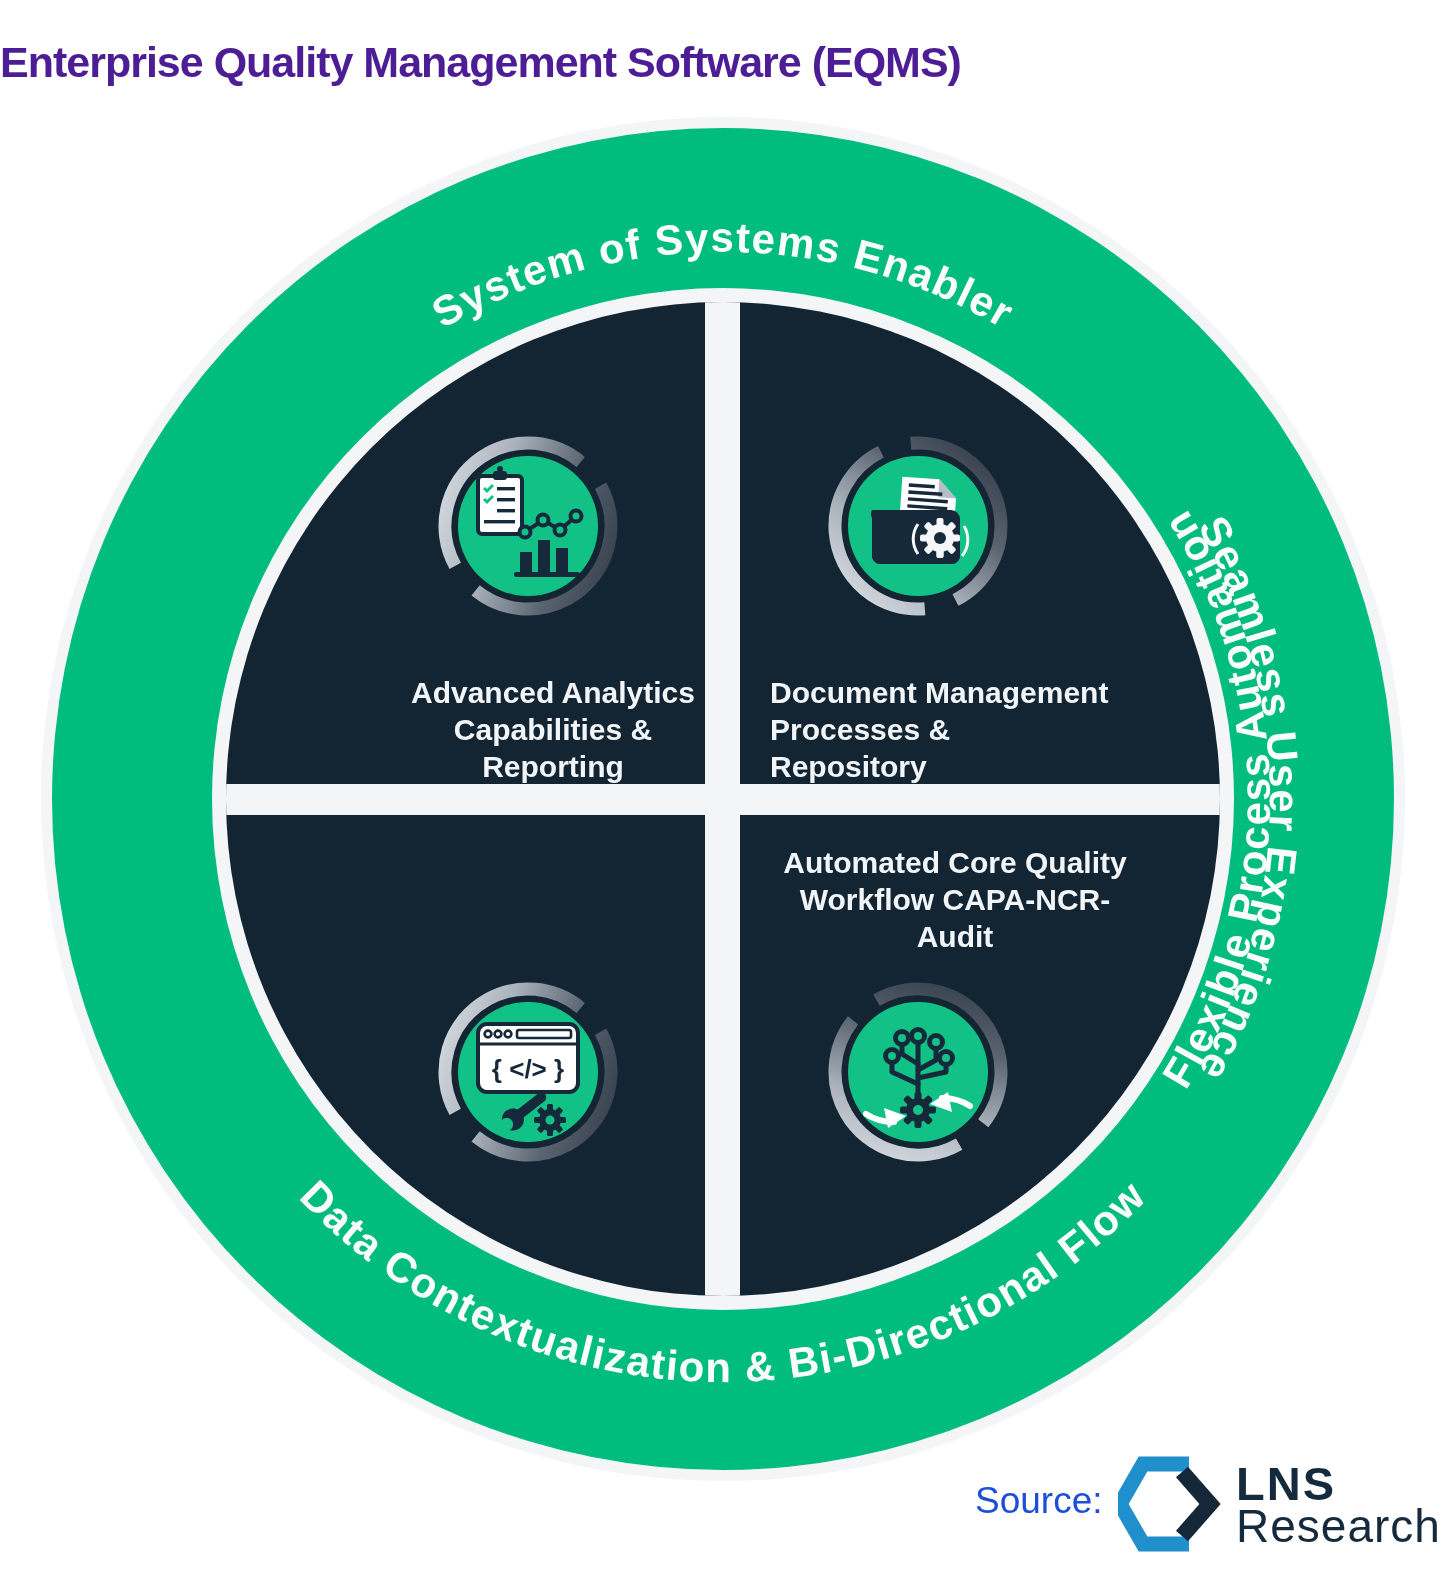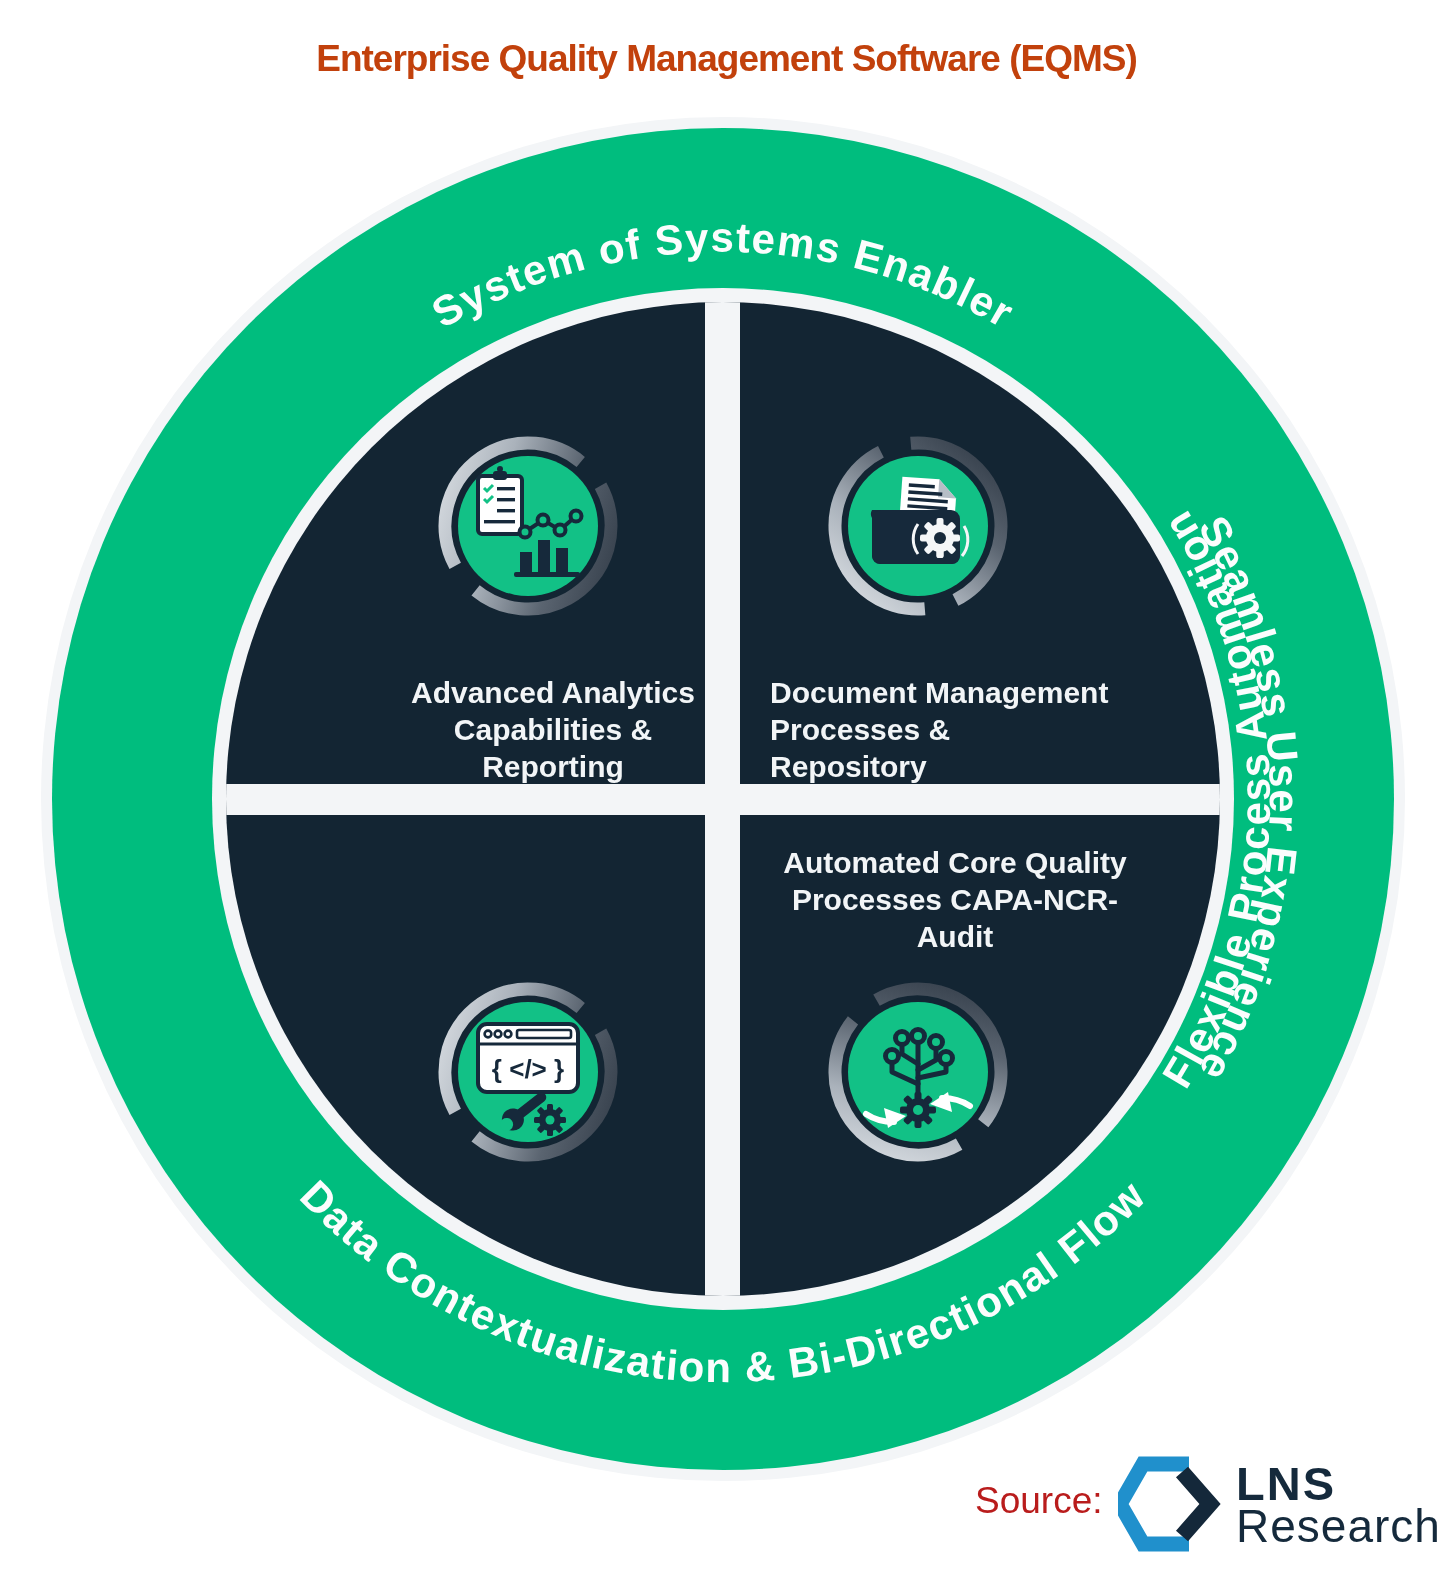--- a/index.html
+++ b/index.html
@@ -1,39 +1,39 @@
 <!DOCTYPE html>
 <html><head>
 <meta charset="utf-8">
 <style>
   html,body{margin:0;padding:0;background:#ffffff;}
   .page{
     position:relative;width:1453px;height:1580px;background:#ffffff;
     font-family:"Liberation Sans",sans-serif;overflow:hidden;
   }
   .title{
-    position:absolute;left:0;top:38px;width:100%;text-align:center;
-    font-size:37px;font-weight:800;color:#c2410c;letter-spacing:-1px;
+    position:absolute;left:0;top:38px;width:100%;text-align:left;
+    font-size:43px;font-weight:800;color:#4c1d95;letter-spacing:-1px;
   }
   .wheel{position:absolute;left:0;top:0;}
   .ring-text{
     font-family:"Liberation Sans",sans-serif;
     font-size:42px;font-weight:bold;fill:#fbfdfd;letter-spacing:1.5px;
   }
   .qlabel{
     position:absolute;color:#f2f5f7;font-size:30px;font-weight:600;
     line-height:37px;
   }
   .qlabel span{display:block;}
   .q-tl{left:388px;top:674px;width:330px;text-align:center;}
   .q-tr{left:770px;top:674px;width:340px;text-align:left;}
   .q-bl{left:356px;top:844px;width:330px;text-align:right;}
   .q-br{left:770px;top:844px;width:370px;text-align:center;}
   .source-label{
-    position:absolute;left:975px;top:1480px;font-size:37px;color:#b91c1c;
+    position:absolute;left:975px;top:1480px;font-size:37px;color:#1d4ed8;
   }
   .logo{
     position:absolute;left:1118px;top:1450px;display:flex;align-items:center;
   }
   .logo-text{margin-left:14px;color:#152a3c;}
   .logo-brand{font-size:47px;font-weight:800;letter-spacing:2px;line-height:44px;}
   .logo-sub{font-size:46px;font-weight:400;letter-spacing:1px;line-height:40px;}
 </style>
 </head>
 <body>
@@ -225,21 +225,21 @@
   <div class="qlabel q-tl">
     <span>Advanced Analytics</span>
     <span>Capabilities &amp; Reporting</span>
   </div>
   <div class="qlabel q-tr">
     <span>Document Management</span>
     <span>Processes &amp; Repository</span>
   </div>
   <div class="qlabel q-br">
     <span>Automated Core Quality</span>
-    <span>Processes CAPA-NCR-Audit</span>
+    <span>Workflow CAPA-NCR-Audit</span>
   </div>
 
   <div class="source-label">Source:</div>
   <div class="logo">
     <svg width="104" height="108" viewBox="0 0 104 108">
       <path d="M 71 14 L 25 14 L 2 54 L 25 94 L 71 94" fill="none" stroke="#2090cc" stroke-width="15"></path>
       <path d="M 64 22 L 92 54 L 64 86" fill="none" stroke="#14283a" stroke-width="16" stroke-linejoin="miter"></path>
     </svg>
     <div class="logo-text">
       <div class="logo-brand">LNS</div>

